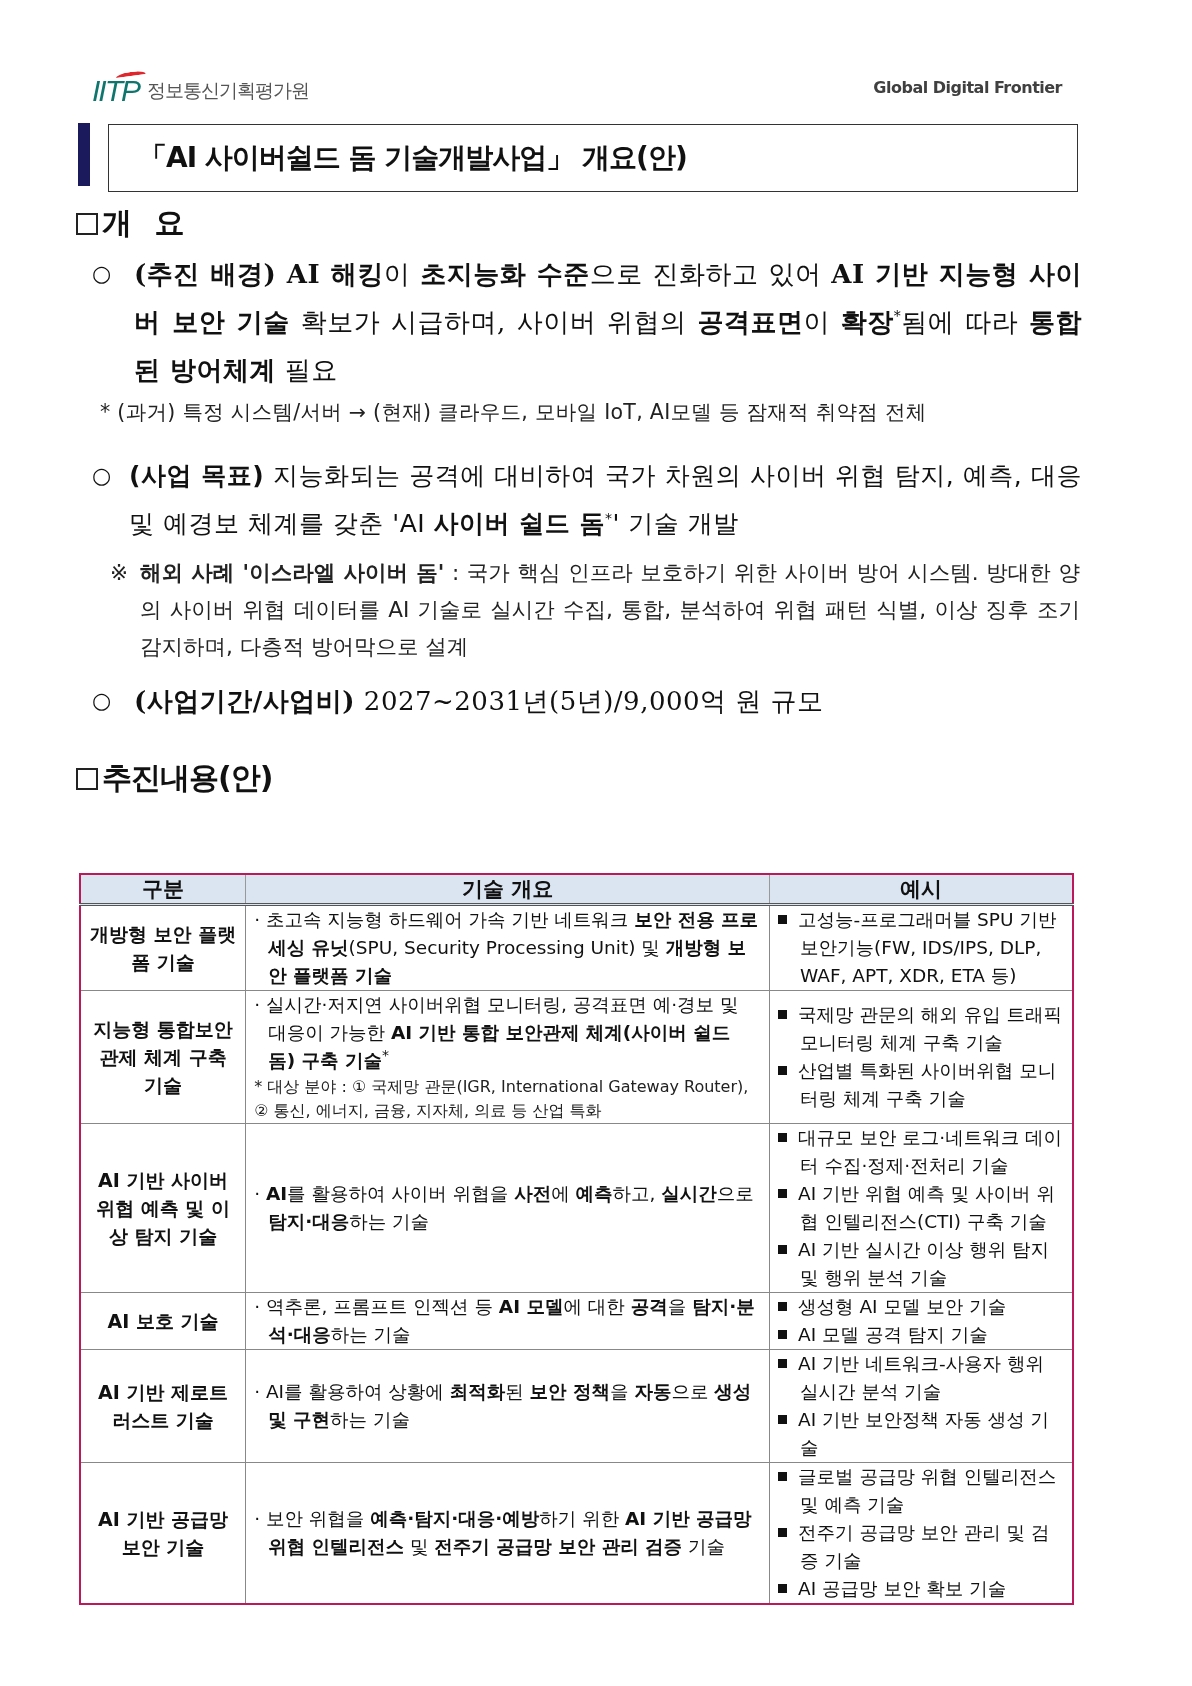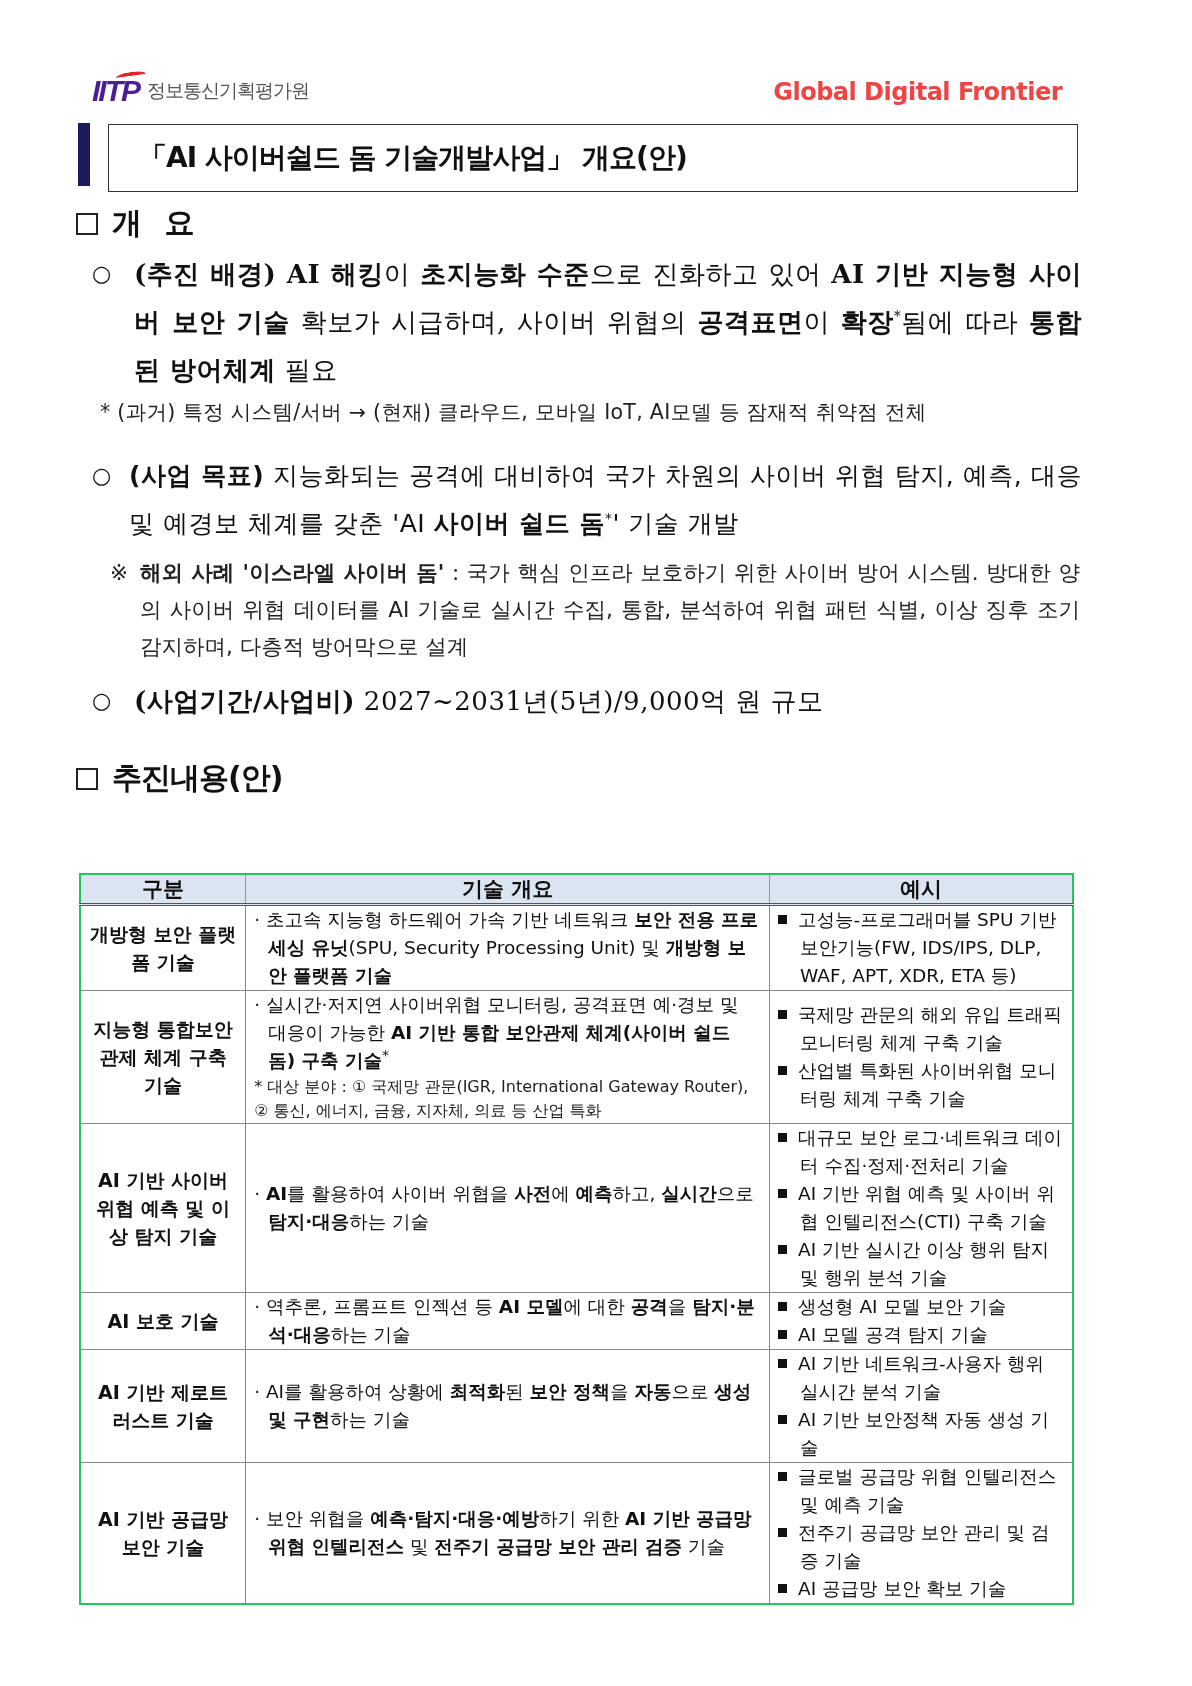--- a/index.html
+++ b/index.html
@@ -1,46 +1,46 @@
 <!DOCTYPE html>
 <html><head>
 <meta charset="utf-8">
 <style>
   * { box-sizing: border-box; margin: 0; padding: 0; }
   html, body { width: 1192px; height: 1686px; background: #ffffff; }
   body { position: relative; font-family: "DejaVu Sans", "Liberation Sans", sans-serif; color: #111; overflow: hidden; }
 
   .header { position: absolute; left: 92px; top: 76px; width: 970px; height: 36px; }
   .logo { position: absolute; left: 0; top: 0; display: flex; align-items: center; gap: 8px; }
-  .logo-mark { position: relative; font-family: "Liberation Sans", sans-serif; font-weight: bold; font-style: italic; font-size: 30px; color: #4c1d95; letter-spacing: -2px; line-height: 30px; }
+  .logo-mark { position: relative; font-family: "Liberation Sans", sans-serif; font-weight: normal; font-style: italic; font-size: 30px; color: #0f766e; letter-spacing: -2px; line-height: 30px; }
   .logo-swoosh { position: absolute; left: 24px; top: -4px; width: 30px; height: 8px; border-top: 4px solid #e0262d; border-radius: 50% 50% 0 0; transform: rotate(-8deg); }
   .logo-text { font-size: 19px; color: #555; letter-spacing: -1px; }
-  .gdf { position: absolute; right: 0; top: 2px; font-family: "DejaVu Sans", sans-serif; font-weight: bold; font-size: 24px; color: #ef4444; letter-spacing: -0.5px; }
+  .gdf { position: absolute; right: 0; top: 2px; font-family: "DejaVu Sans", sans-serif; font-weight: bold; font-size: 16px; color: #404040; letter-spacing: -0.5px; }
 
   .title-bar { position: absolute; left: 78px; top: 123px; width: 12px; height: 63px; background: #1a1a5c; }
   .title-box { position: absolute; left: 108px; top: 124px; width: 970px; height: 68px; border: 1.5px solid #333; display: flex; align-items: center; padding-left: 30px; }
   .title-text { font-size: 28px; font-weight: bold; letter-spacing: -1px; color: #111; }
 
-  .section-head { position: absolute; left: 76px; display: flex; align-items: center; gap: 14px; }
+  .section-head { position: absolute; left: 76px; display: flex; align-items: center; gap: 4px; }
   .sq { width: 22px; height: 22px; border: 2px solid #222; display: inline-block; }
   .section-title { font-size: 30px; font-weight: bold; letter-spacing: 6px; }
   .section-title.tight { letter-spacing: -1px; }
 
   .bullet { position: absolute; left: 92px; width: 990px; font-family: "DejaVu Serif", "Liberation Serif", serif; font-size: 26px; line-height: 48px; }
   .bullet .mark { position: absolute; left: 0; top: 0; font-family: "DejaVu Sans", sans-serif; font-size: 22px; }
   .bullet .body { margin-left: 42px; text-align: justify; text-align-last: left; letter-spacing: 0.5px; }
   .b { font-weight: bold; }
   .sup { font-size: 14px; vertical-align: super; line-height: 0; }
 
   .note { position: absolute; font-family: "DejaVu Sans", sans-serif; font-size: 20.5px; color: #222; letter-spacing: 0.3px; }
   .ref { position: absolute; left: 110px; width: 970px; font-family: "DejaVu Sans", sans-serif; font-size: 21.5px; line-height: 37px; color: #222; }
   .ref .mark { position: absolute; left: 0; top: 0; }
   .ref .body { margin-left: 30px; text-align: justify; }
 
-  .tbl { position: absolute; left: 79px; top: 873px; width: 995px; border-collapse: collapse; font-family: "DejaVu Sans", sans-serif; font-size: 18.5px; color: #111; border: 2px solid #22c55e; }
+  .tbl { position: absolute; left: 79px; top: 873px; width: 995px; border-collapse: collapse; font-family: "DejaVu Sans", sans-serif; font-size: 18.5px; color: #111; border: 2px solid #be185d; }
   .tbl th { background: #dbe5f1; font-size: 21px; font-weight: bold; height: 30px; border: 1px solid #999; border-bottom: 3px double #555; }
   .tbl td { border: 1px solid #888; vertical-align: middle; padding: 0 8px; line-height: 28px; }
   .tbl td.cat { text-align: center; font-weight: bold; width: 166px; font-size: 19px; }
   .tbl td.desc { width: 525px; }
   .tbl td.ex { width: 304px; }
   .desc-line { display: block; padding-left: 14px; text-indent: -14px; }
   .desc-sub { display: block; font-size: 16px; line-height: 24px; padding-left: 14px; text-indent: -14px; color: #222; }
   .ex-item { display: block; padding-left: 22px; text-indent: -22px; }
   .ex-item .sqb { display: inline-block; width: 9px; height: 9px; background: #111; margin-right: 11px; vertical-align: middle; position: relative; top: -2px; text-indent: 0; }
 </style>

